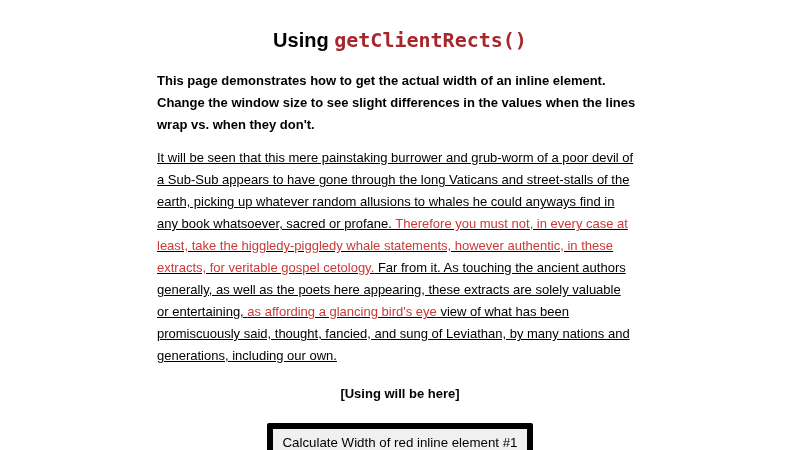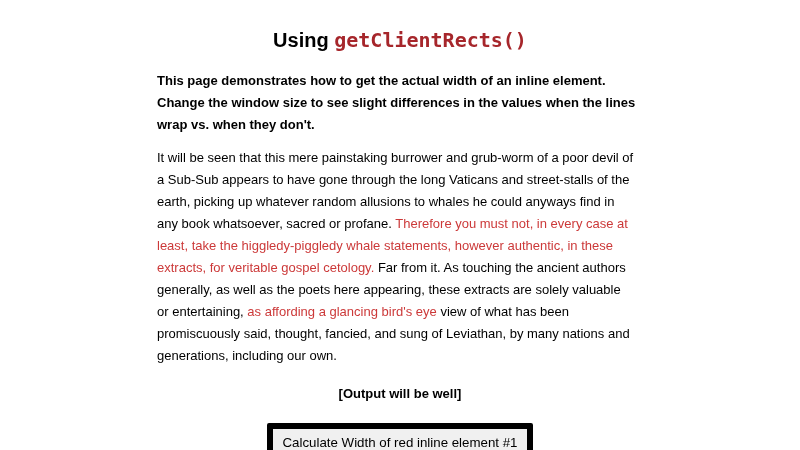--- a/index.html
+++ b/index.html
@@ -38,20 +38,21 @@
     font-size: 13px;
     line-height: 22px;
     margin: 0;
   }
   p.intro {
     font-weight: bold;
     margin: 0 0 11px 0;
   }
   p.main-text {
     margin: 0 8px 0 0;
+    text-decoration: underline;
   }
   .red-inline {
     color: var(--red-inline-color, #cc3939);
   }
   p.output {
     font-weight: bold;
     text-align: center;
     margin: 16px 0 18px 0;
   }
   .controls {
@@ -78,21 +79,21 @@
 
 <div class="viewport">
   <div class="container">
 
     <h1 class="page-title"><span>Using </span><code>getClientRects()</code></h1>
 
     <p class="intro">This page demonstrates how to get the actual width of an inline element. Change the window size to see slight differences in the values when the lines wrap vs. when they don't.</p>
 
     <p class="main-text"><span>It will be seen that this mere painstaking burrower and grub-worm of a poor devil of a Sub-Sub appears to have gone through the long Vaticans and street-stalls of the earth, picking up whatever random allusions to whales he could anyways find in any book whatsoever, sacred or profane. </span><span class="red-inline">Therefore you must not, in every case at least, take the higgledy-piggledy whale statements, however authentic, in these extracts, for veritable gospel cetology.</span><span> Far from it. As touching the ancient authors generally, as well as the poets here appearing, these extracts are solely valuable or entertaining, </span><span class="red-inline">as affording a glancing bird's eye</span><span> view of what has been promiscuously said, thought, fancied, and sung of Leviathan, by many nations and generations, including our own.</span></p>
 
-    <p class="output">[Output will be well]</p>
+    <p class="output">[Using will be here]</p>
 
     <div class="controls">
       <button type="button">Calculate Width of red inline element #1</button>
       <button type="button">Calculate Width of red inline element #5</button>
     </div>
 
   </div>
 </div>
 
 </body></html>

